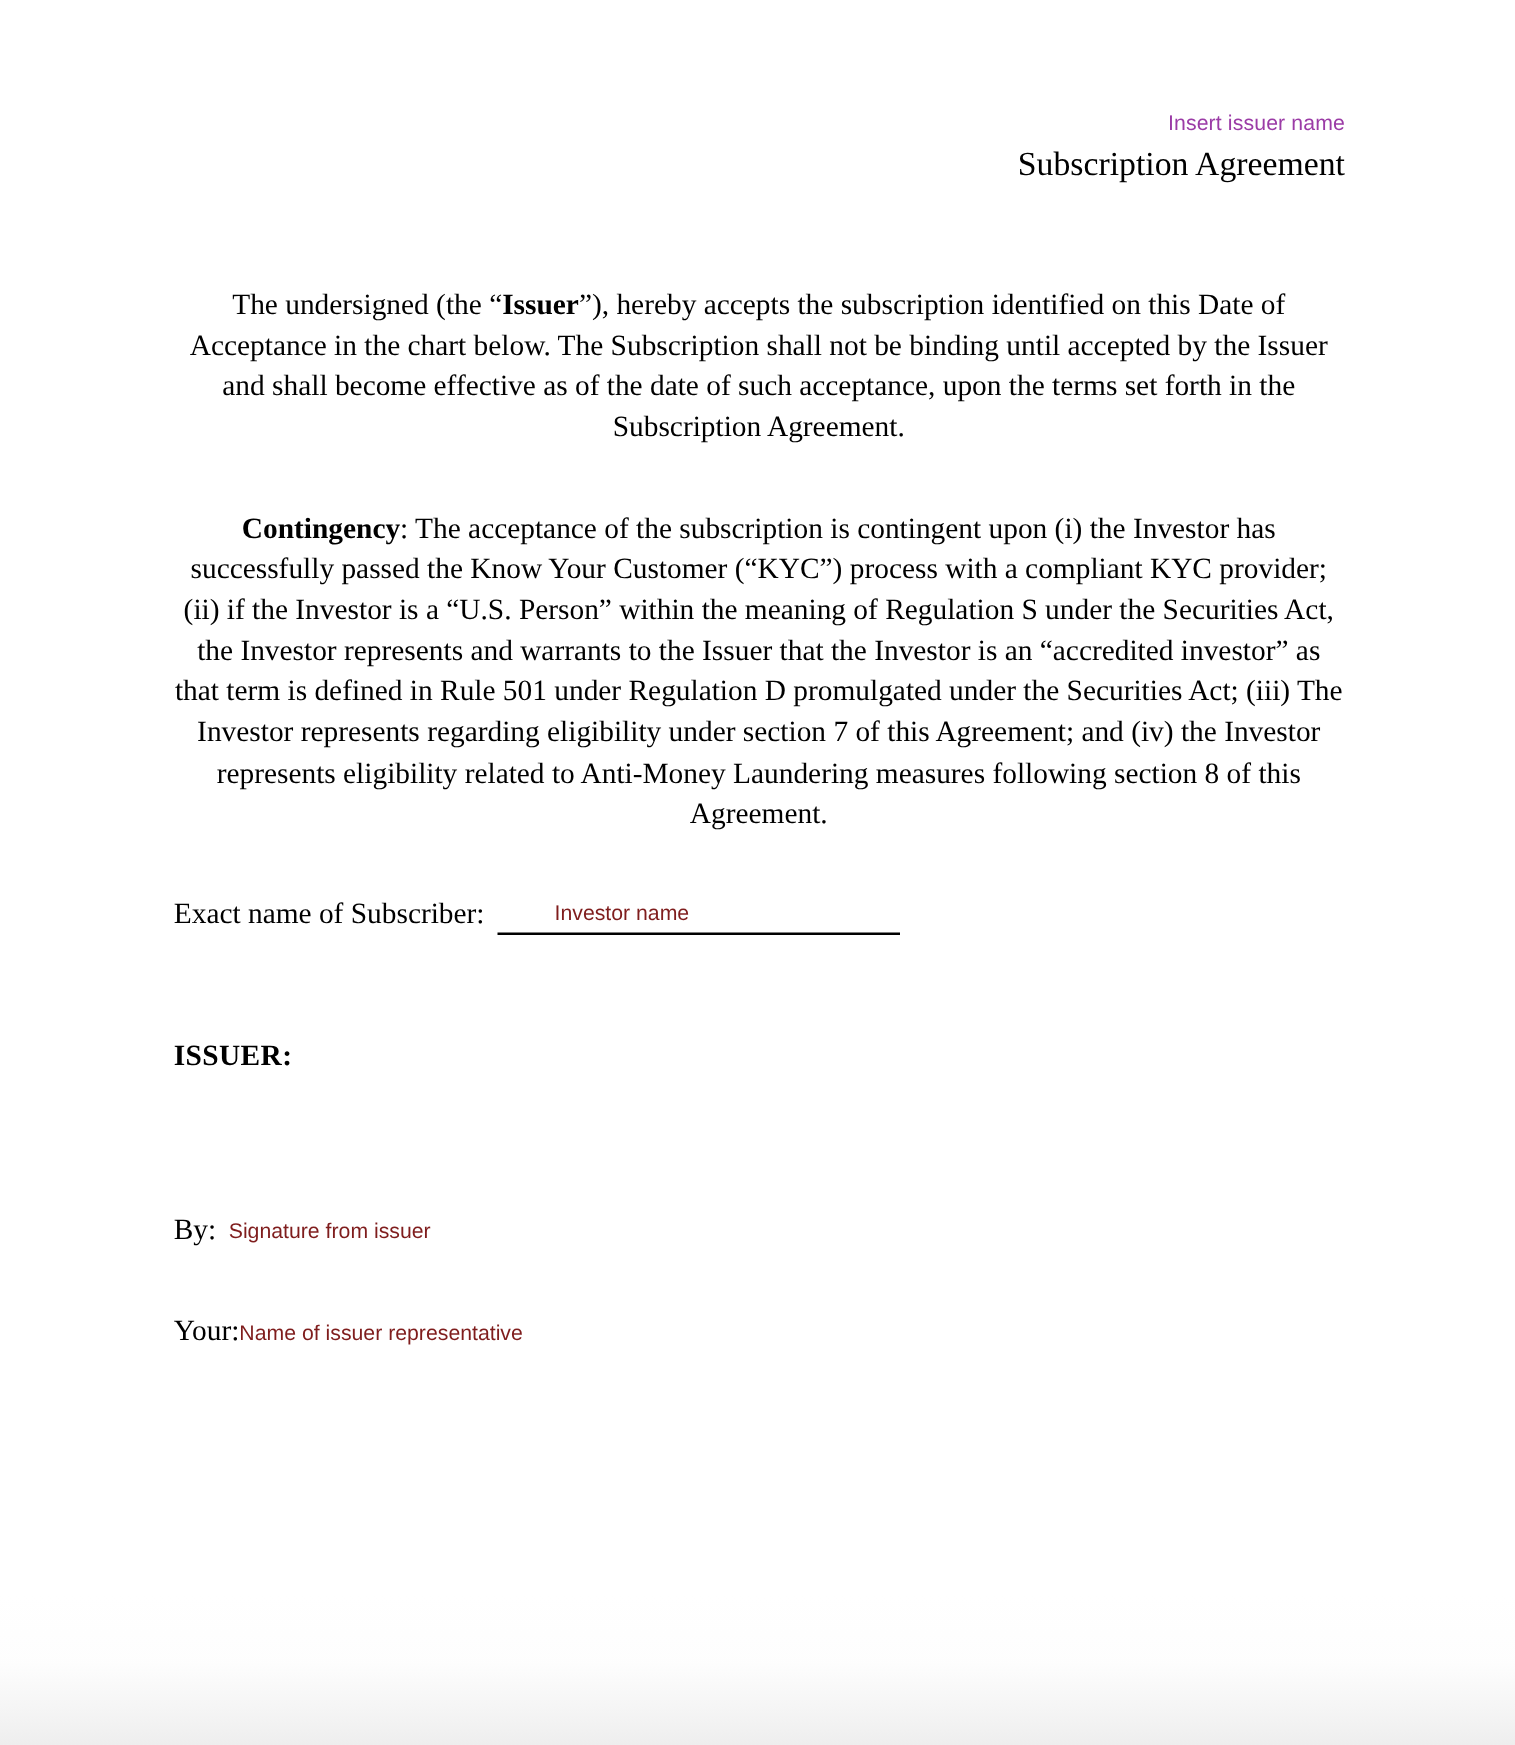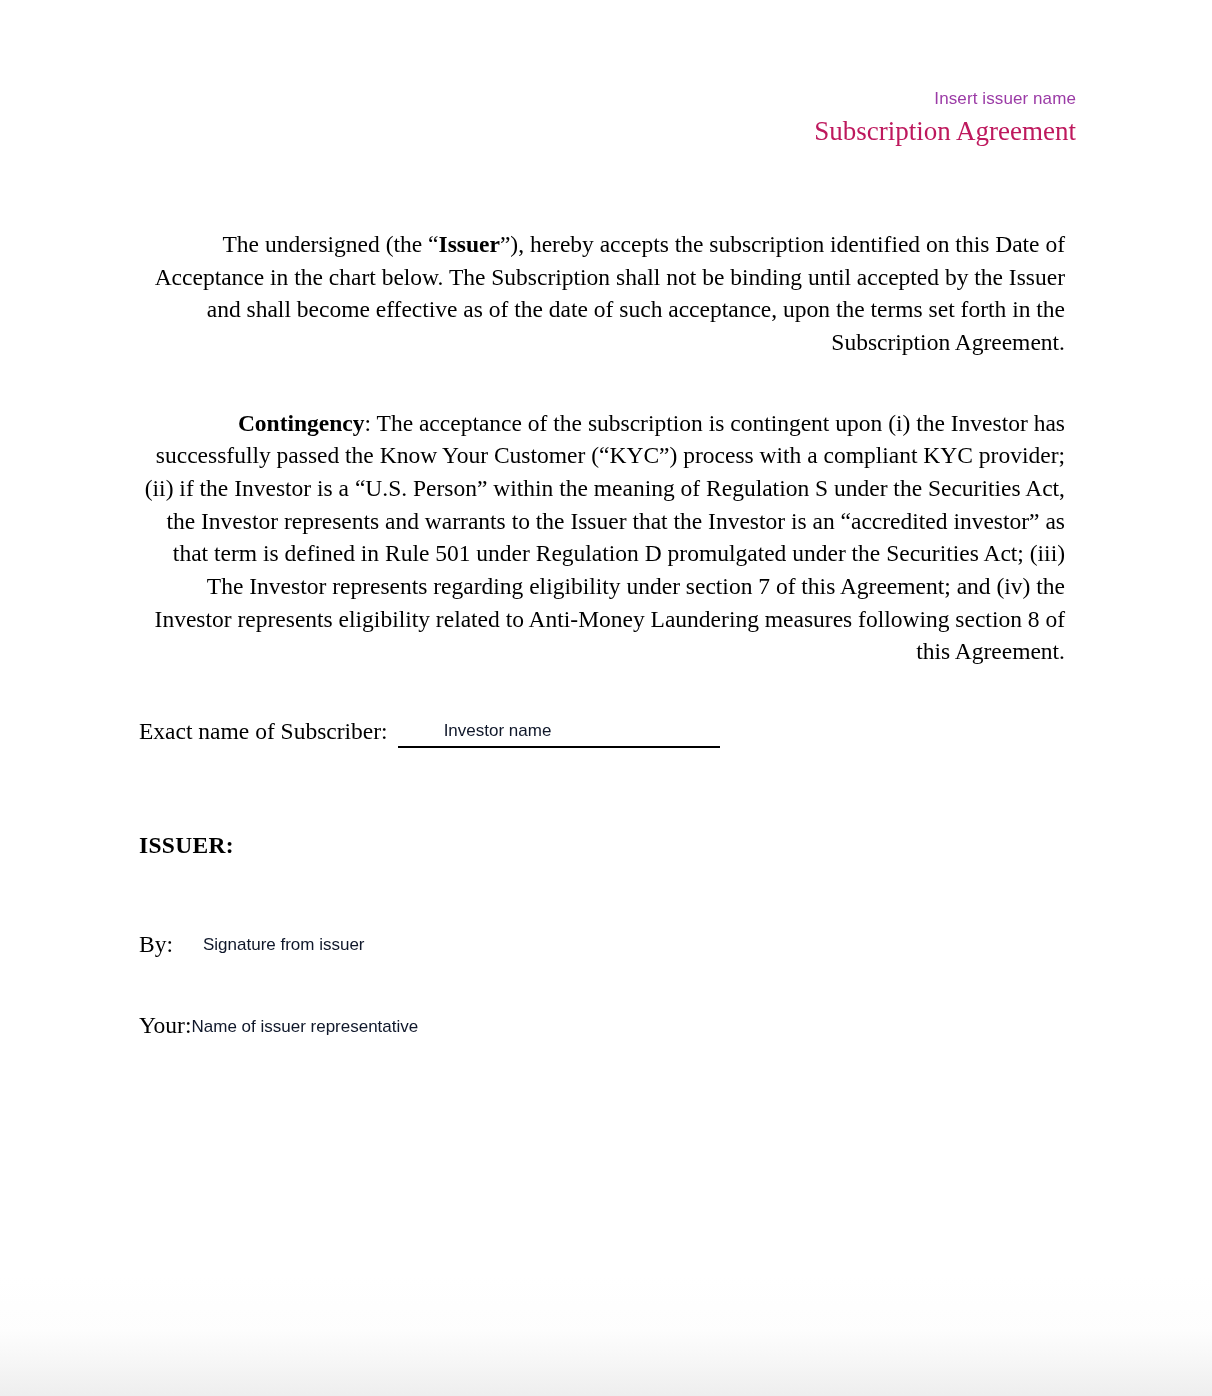--- a/index.html
+++ b/index.html
@@ -28,21 +28,21 @@
   .header-issuer {
     font-family: "Liberation Sans", "DejaVu Sans", sans-serif;
     font-size: 17px;
     color: #9b3ba6;
     line-height: 1.25;
     letter-spacing: 0.1px;
   }
   .header-title {
     font-family: "Liberation Serif", "DejaVu Serif", serif;
     font-size: 27px;
-    color: #be185d;
+    color: #000000;
     line-height: 1.3;
     margin-top: 5px;
   }
 
   
   .body-area {
     position: absolute;
     top: 228px;
     left: 139px;
     width: 940px;
@@ -51,36 +51,36 @@
     text-align: center;
     font-size: 24px;
     font-weight: bold;
     letter-spacing: 0.6px;
     margin: 0 0 36px 0;
     padding-right: 130px;
   }
   .para {
     font-size: 23.5px;
     line-height: 1.39;
-    margin: 0 14px 48px 0;
-    text-align: right;
+    margin: 0 4px 48px 0;
+    text-align: center;
   }
   .para b { font-weight: bold; }
 
   
   .field-row {
     display: flex;
     align-items: flex-end;
     font-size: 23.5px;
     line-height: 1.35;
   }
   .field-label { white-space: nowrap; }
   .ph {
     font-family: "Liberation Sans", "DejaVu Sans", sans-serif;
-    color: #0f172a;
+    color: #7f1d1d;
     font-size: 17px;
     white-space: nowrap;
   }
 
   .subscriber-row { }
   .blank-line {
     position: relative;
     margin-left: 10px;
     width: 322px;
     height: 28px;
@@ -95,21 +95,21 @@
   .date-row { margin-top: 45px; }
   .date-row .ph { margin-left: 26px; padding-bottom: 3px; }
 
   .issuer-heading {
     margin-top: 84px;
     font-size: 23.5px;
     font-weight: bold;
     letter-spacing: 0.3px;
   }
 
-  .by-row { margin-top: 70px; gap: 20px; }
+  .by-row { margin-top: 110px; }
   .by-row .ph { margin-left: 10px; padding-bottom: 3px; }
 
   .name-row { margin-top: 50px; }
   .name-row .ph { padding-bottom: 3px; }
 
   
   .page-fade {
     position: absolute;
     left: 0;
     right: 0;

